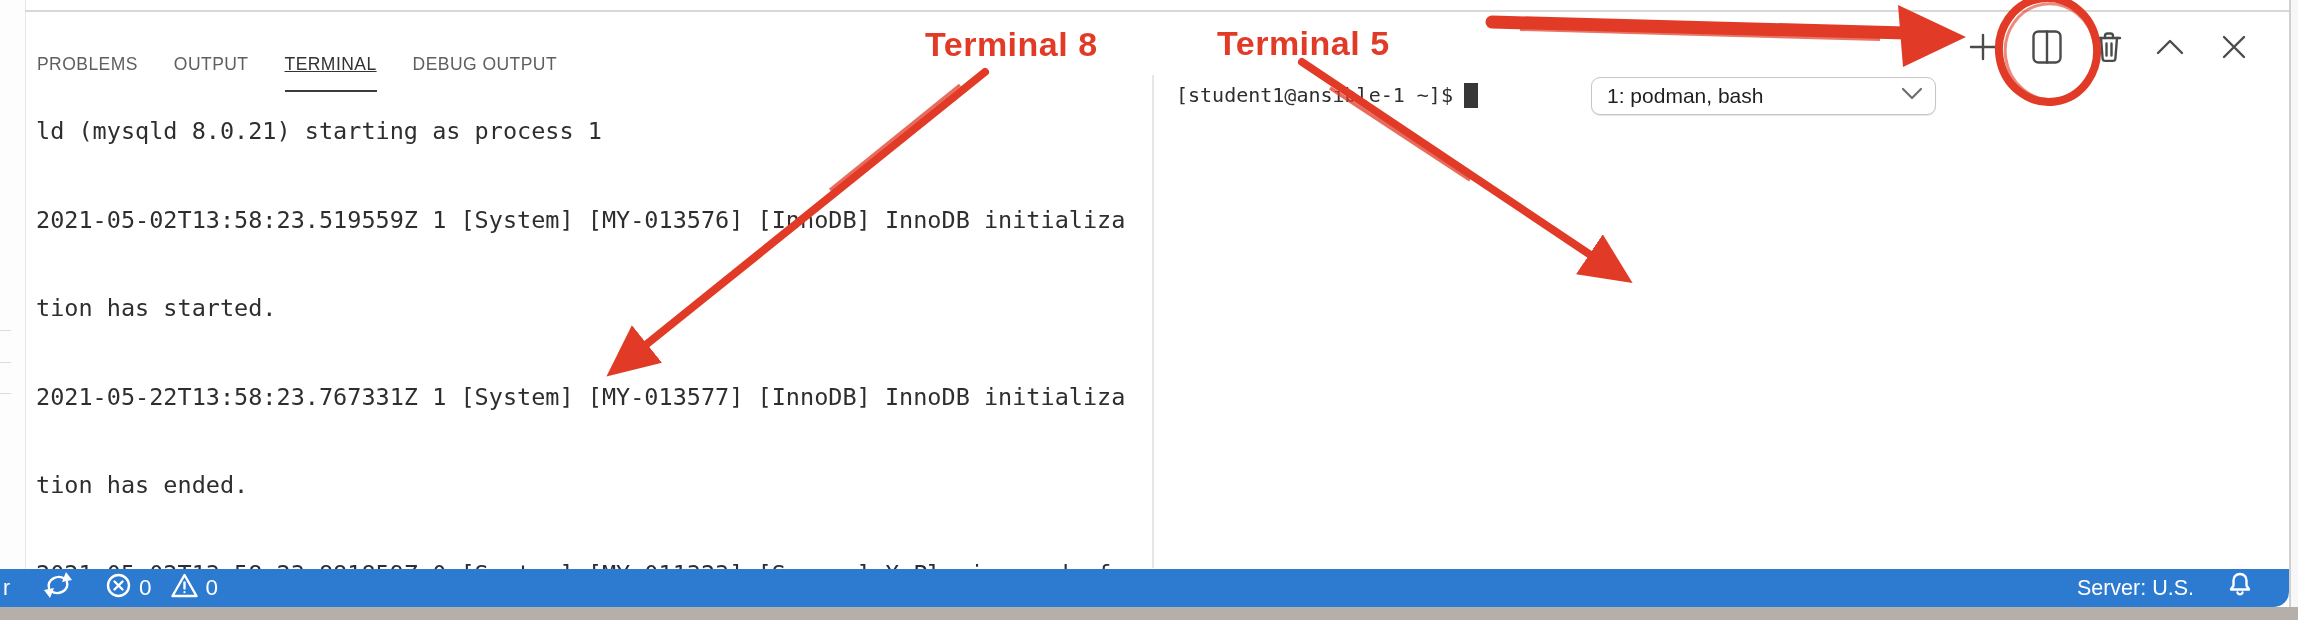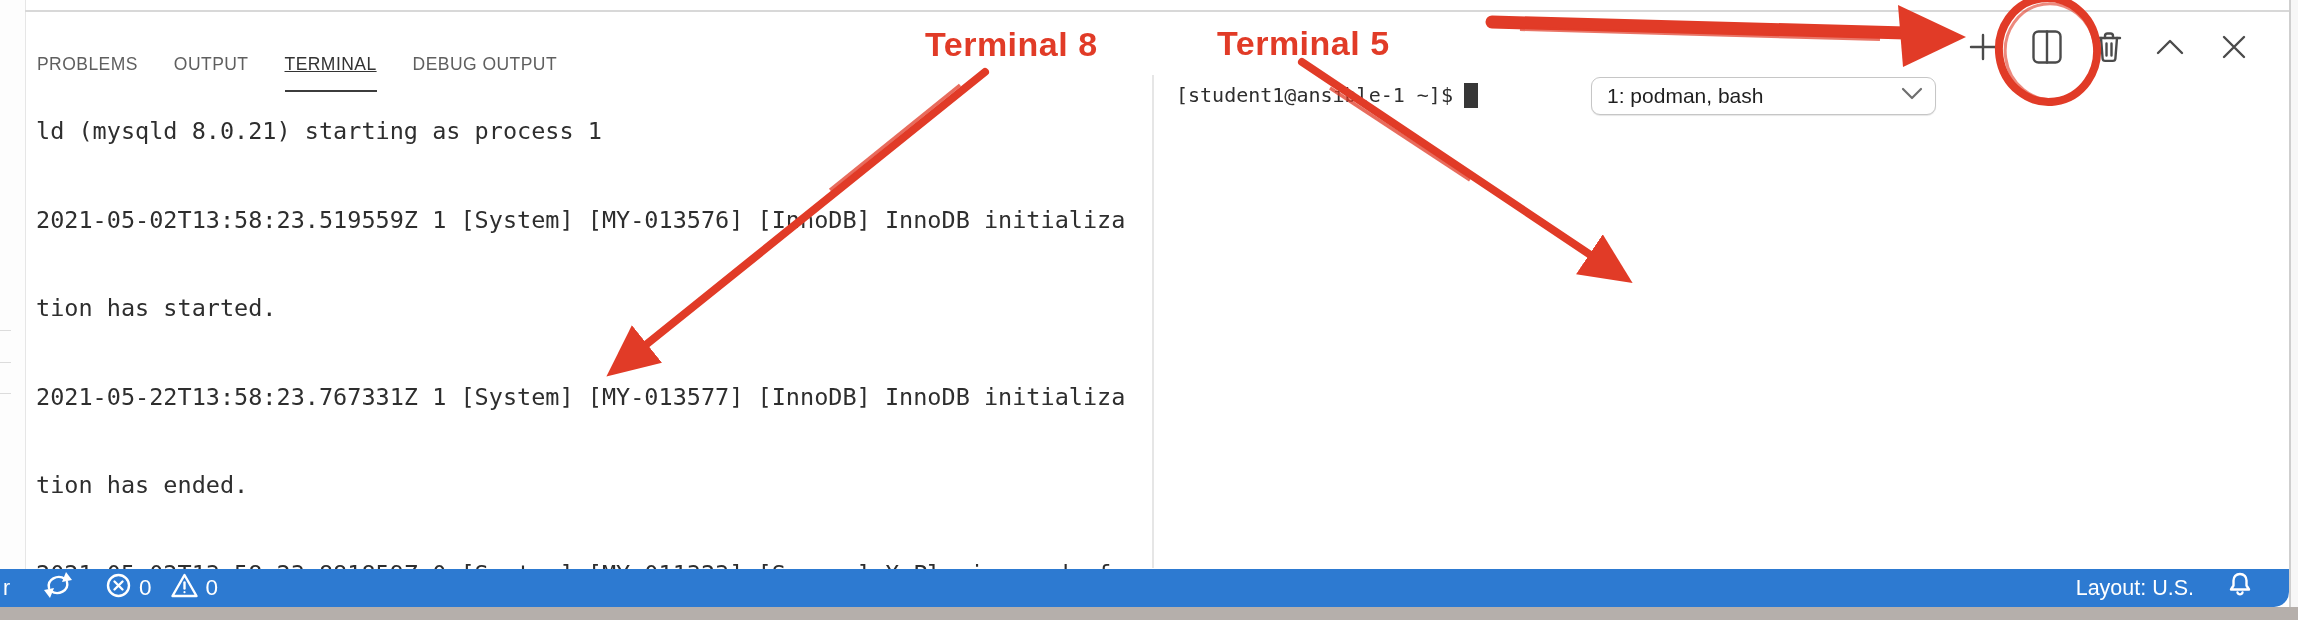--- a/index.html
+++ b/index.html
@@ -172,21 +172,21 @@
       <span style="margin-left:11px">
         <svg width="29" height="27" viewBox="0 0 29 27">
             <path d="M14.5 3 L26.5 24 H2.5 Z"></path>
             <path d="M14.5 10.5 V16.5"></path>
             <circle cx="14.5" cy="20.2" r="1.1" fill="#ffffff" stroke="none"></circle>
           </svg>
       </span>
       <span class="sb-num">0</span>
     </div>
     <div class="sb-item" style="right:95px">
-      <span>Layout: U.S.</span>
+      <span>Server: U.S.</span>
     </div>
     <div class="sb-item" style="right:36px">
       <span>
         <svg width="26" height="28" viewBox="0 0 26 28">
           <path d="M13 3 C9 3 6.5 6 6.5 9.5 L6.5 14.5 L4 18.5 L22 18.5 L19.5 14.5 L19.5 9.5 C19.5 6 17 3 13 3 Z"></path>
           <path d="M10.5 21.5 a2.6 2.6 0 0 0 5 0"></path>
         </svg>
       </span>
     </div>
   </div>

